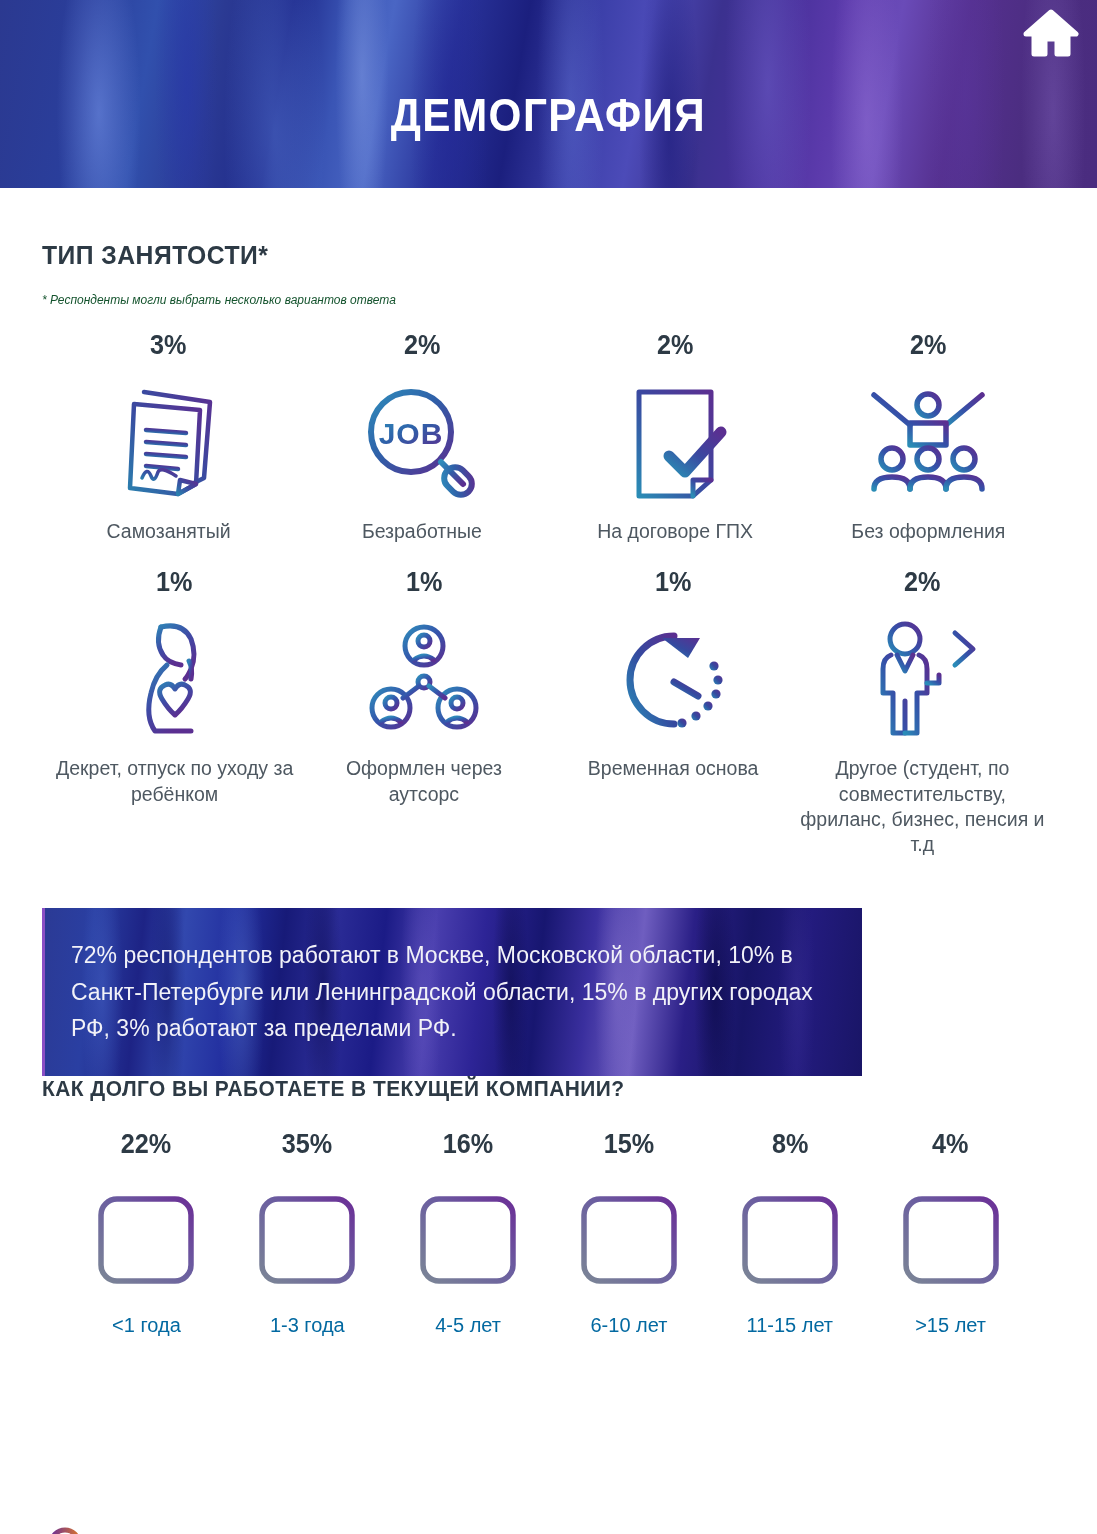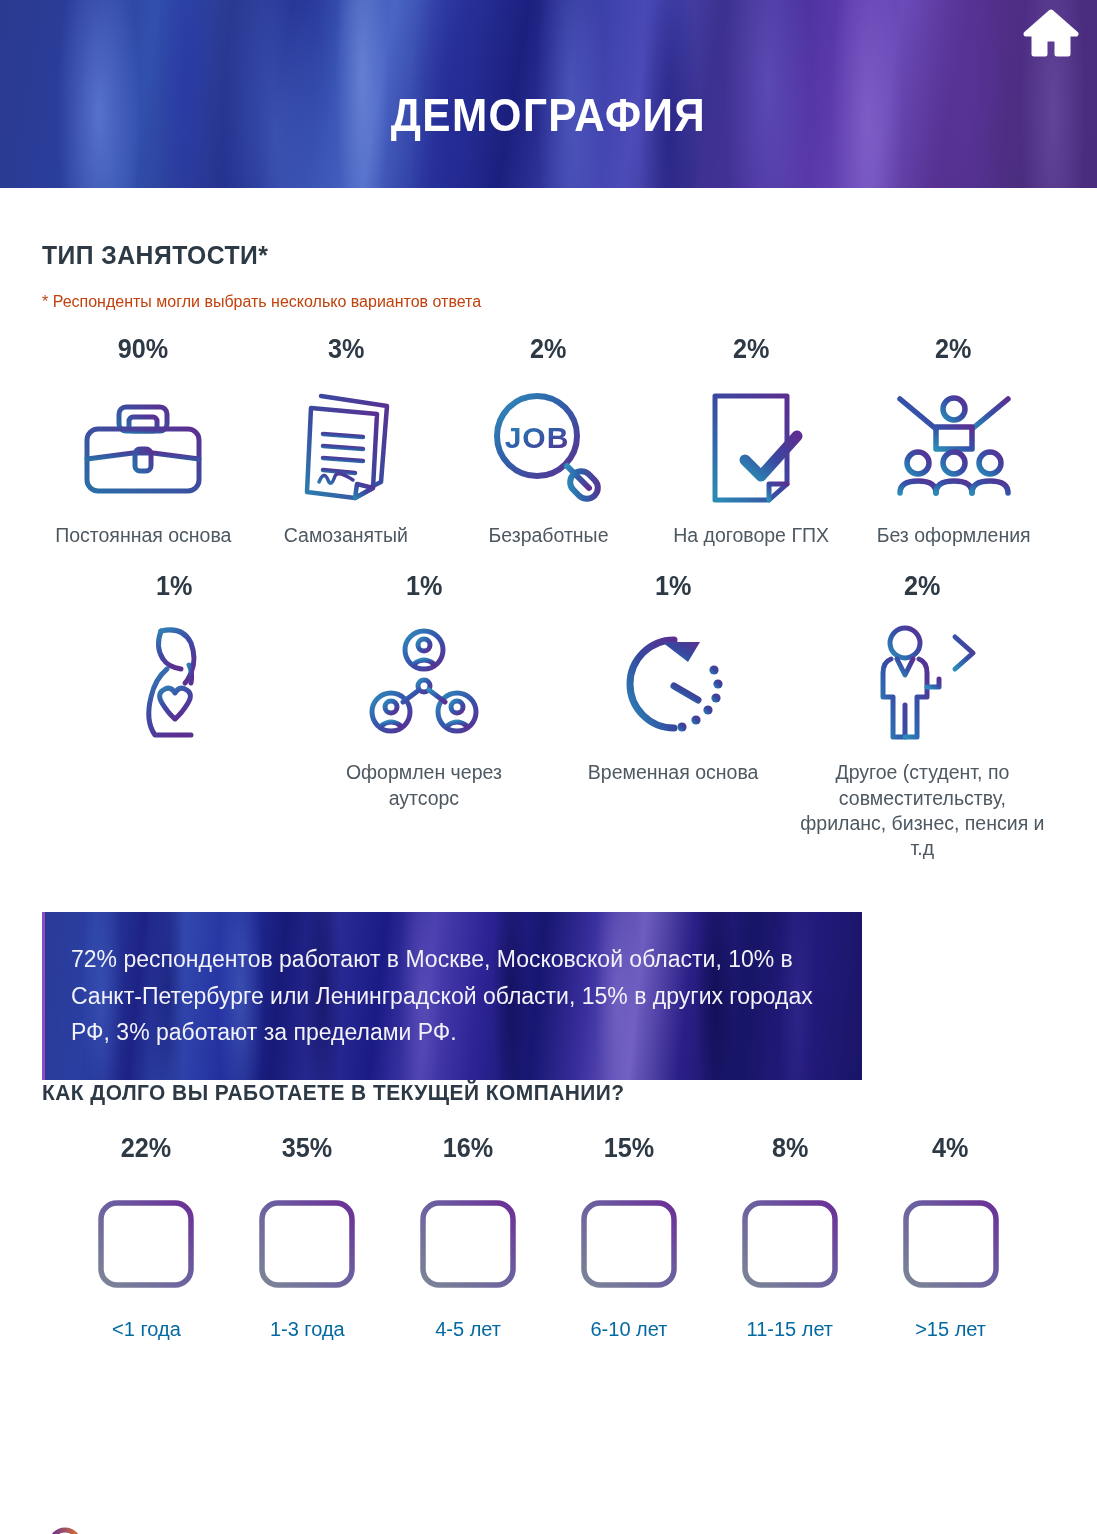--- a/index.html
+++ b/index.html
@@ -83,22 +83,23 @@
     letter-spacing:.5px;
     transform:scaleX(.95);
     transform-origin:left center;
   }
   .section-title.small {
     font-size:22px;
     margin-top:0;
   }
   .footnote {
     margin-top:22px;
-    color:#c2410c;
-    font-size:16px;
+    color:#14532d;
+    font-size:12px;
+    font-style:italic;
   }
 
   
   .icon-row {
     display:flex;
     margin-top:22px;
   }
   .icon-row.r1 > .cell { flex:1 1 0; }
   .icon-row.r2 { padding:0 8px; }
   .icon-row.r2 > .cell { flex:1 1 0; }
@@ -219,42 +220,20 @@
 </div>
 
 <div class="page">
 
   <div class="section-title">ТИП ЗАНЯТОСТИ*</div>
 
   <div class="footnote">* Респонденты могли выбрать несколько вариантов ответа</div>
 
   <div class="icon-row r1">
 
-    <div class="cell">
-      <div class="pct">90%</div>
-      <div class="glyph">
-        <svg width="128" height="108" viewBox="0 0 128 108">
-          <defs>
-              <linearGradient id="g1" x1="0" y1="1" x2="1" y2="0">
-            <stop offset="0" stop-color="#2a6fa8"></stop>
-                <stop offset=".5" stop-color="#3b4fa0"></stop>
-                <stop offset="1" stop-color="#5b2f91"></stop>
-          </linearGradient>
-            </defs>
-          <g fill="none" stroke="url(#g1)" stroke-width="5" stroke-linejoin="round" stroke-linecap="round">
-            <rect x="40" y="14" width="48" height="24" rx="7"></rect>
-            <rect x="50" y="24" width="28" height="14" rx="4"></rect>
-            <rect x="8" y="36" width="112" height="62" rx="11"></rect>
-            <path d="M8 66 L54 60 L74 60 L120 66"></path>
-            <rect x="56" y="56" width="16" height="22" rx="5"></rect>
-          </g>
-        </svg>
-      </div>
-      <div class="cap">Постоянная основа</div>
-    </div>
 
     <div class="cell">
       <div class="pct">3%</div>
       <div class="glyph">
         <svg width="110" height="118" viewBox="0 0 110 118">
           <defs>
               <linearGradient id="g2" x1="0" y1="1" x2="1" y2="0">
             <stop offset="0" stop-color="#2a7fae"></stop>
                 <stop offset=".5" stop-color="#3a4aa0"></stop>
                 <stop offset="1" stop-color="#5b2f91"></stop>
@@ -371,20 +350,21 @@
           <g fill="none" stroke="url(#g6)" stroke-width="5" stroke-linejoin="round" stroke-linecap="round">
             <path d="M34 8 q22 -5 30 12 q6 16 0 30 q-3 7 -6 10"></path>
             <path d="M34 8 q-6 16 2 28 q5 8 18 10"></path>
             <path d="M62 42 q4 8 2 18"></path>
             <path d="M40 46 q-12 10 -16 28 q-6 24 4 38 L64 112"></path>
             <path d="M64 50 L64 112"></path>
             <path d="M35 80 q-6 -10 3 -14 q6 -3 10 4 q4 -7 10 -4 q9 4 3 14 q-6 10 -13 16 q-7 -6 -13 -16 Z"></path>
           </g>
         </svg>
       </div>
+      <div class="cap wide">Декрет, отпуск по уходу за ребёнком</div>
     </div>
 
     <div class="cell">
       <div class="pct">1%</div>
       <div class="glyph">
         <svg width="114" height="112" viewBox="0 0 114 112">
           <defs>
               <linearGradient id="g7" x1="0" y1="0" x2="1" y2="1">
             <stop offset="0" stop-color="#2f8cbb"></stop>
                 <stop offset=".5" stop-color="#3554ab"></stop>

